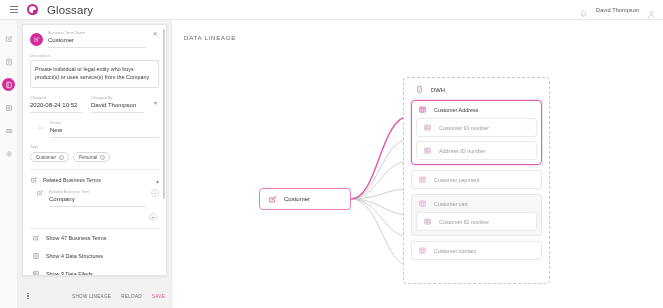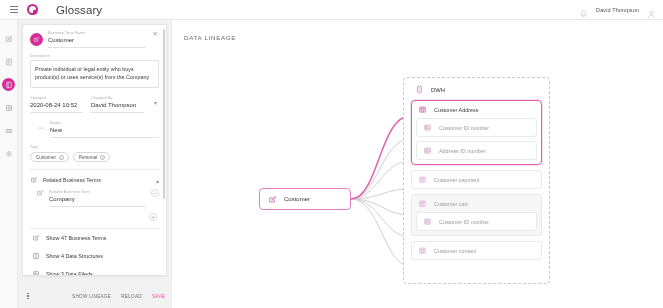--- a/index.html
+++ b/index.html
@@ -23,21 +23,21 @@
     border-bottom: 1px solid #e6e6e6;
     display: flex; align-items: center;
   }
   .hamburger {
     width: 18px; height: 20px;
     display: flex; flex-direction: column; justify-content: center;
     align-items: center; gap: 2px; margin-left: 5px; cursor: pointer;
   }
   .hamburger span { display:block; width: 8px; height: 1px; background: #7a7a7a; }
   .brand {
-    display: flex; align-items: center; gap: 18px; margin-left: 4px;
+    display: flex; align-items: center; gap: 9px; margin-left: 4px;
   }
   .brand-mark {
     width: 11px; height: 11px; border-radius: 50%;
     border: 2.2px solid #c2258f; position: relative;
   }
   .brand-mark::after {
     content: ""; position: absolute; right: -1px; bottom: -1px;
     width: 4px; height: 4px; background: #c2258f; border-radius: 1px;
   }
   .brand-name {

